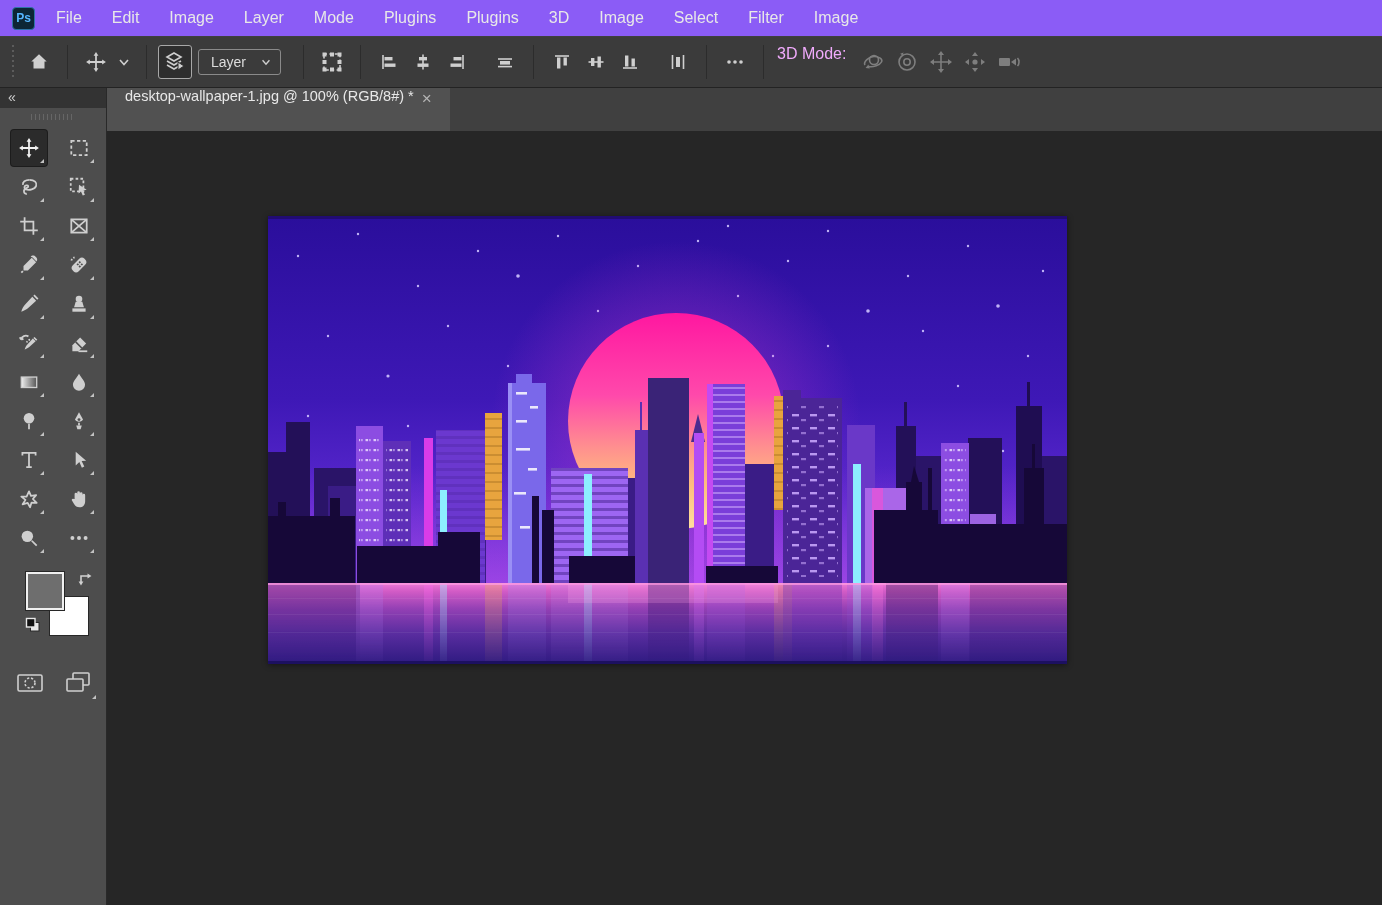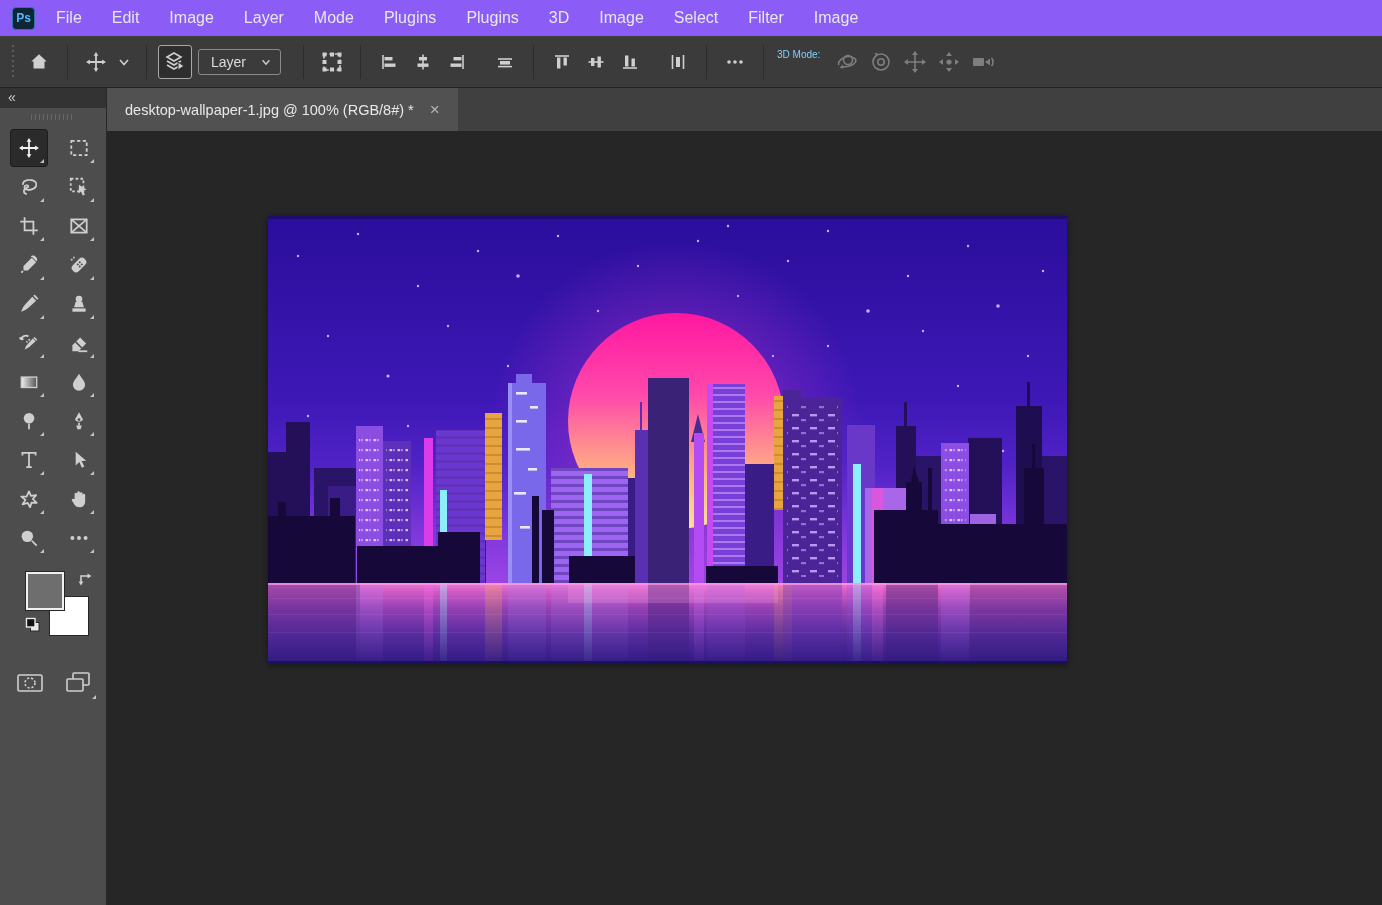--- a/index.html
+++ b/index.html
@@ -21,21 +21,21 @@
               background-size:2px 100%; background-repeat:no-repeat; background-position:center; }
   .opt-sep { width:1px; height:34px; background:#2c2c2c; margin:0 11px; flex:none; }
   .opt-btn { width:34px; height:34px; display:flex; align-items:center; justify-content:center;
              border-radius:3px; flex:none; }
   .opt-btn.narrow { width:22px; }
   .opt-btn.checked { background:#2e2e2e; border:1px solid #a8a8a8; }
   .opt-btn svg { display:block; }
   .opt-select { height:26px; margin-left:6px; padding:0 8px 0 12px; border:1px solid #8a8a8a;
                 border-radius:3px; background:#3b3b3b; color:#dcdcdc; font-size:14px;
                 display:flex; align-items:center; gap:14px; }
-  .dim-label { color:#7dd3fc; font-size:10px; margin:0 10px 16px 2px; }
+  .dim-label { color:#f0abfc; font-size:16px; margin:0 10px 16px 2px; }
   .icon-stroke { stroke:#cfcfcf; fill:none; stroke-width:1.6; }
   .icon-fill { fill:#cfcfcf; }
   .icon-dim { stroke:#7e7e7e; fill:none; stroke-width:1.6; }
   .icon-dim-fill { fill:#7e7e7e; }
 
   
   .workspace { display:flex; height:817px; }
 
   
   .tools-panel { width:107px; background:#4d4d4d; border-right:1px solid #292929;
@@ -64,21 +64,21 @@
   .default-icon { position:absolute; left:24px; top:46px; }
   .bottom-tools { display:flex; justify-content:space-between; padding:16px 12px 0 14px; }
   .btool { width:32px; height:26px; display:flex; align-items:center; justify-content:center;
            position:relative; }
   .btool.corner::after { content:""; position:absolute; right:-2px; bottom:-3px; width:0; height:0;
                  border-left:4px solid transparent; border-bottom:4px solid #c2c2c2; }
 
   
   .doc-col { flex:1; display:flex; flex-direction:column; min-width:0; }
   .tabbar { height:43px; background:#404040; display:flex; flex:none; }
-  .doc-tab { background:#515151; padding:0 14px 0 18px; display:flex; align-items:center; gap:12px; }
+  .doc-tab { background:#515151; padding:0 14px 0 18px; display:flex; gap:4px; }
   .doc-tab-title { color:#e8e8e8; font-size:14.5px; white-space:nowrap; }
   .doc-tab-close { color:#b4b4b4; font-size:17px; line-height:1; padding:2px 4px; }
   .canvas-area { flex:1; position:relative; background:#262626; }
   .artwork { position:absolute; left:161px; top:85px; width:799px; height:448px;
              box-shadow:0 1px 6px rgba(0,0,0,.45); }
   .artwork svg { display:block; }
 </style>
 </head>
 <body>
 

